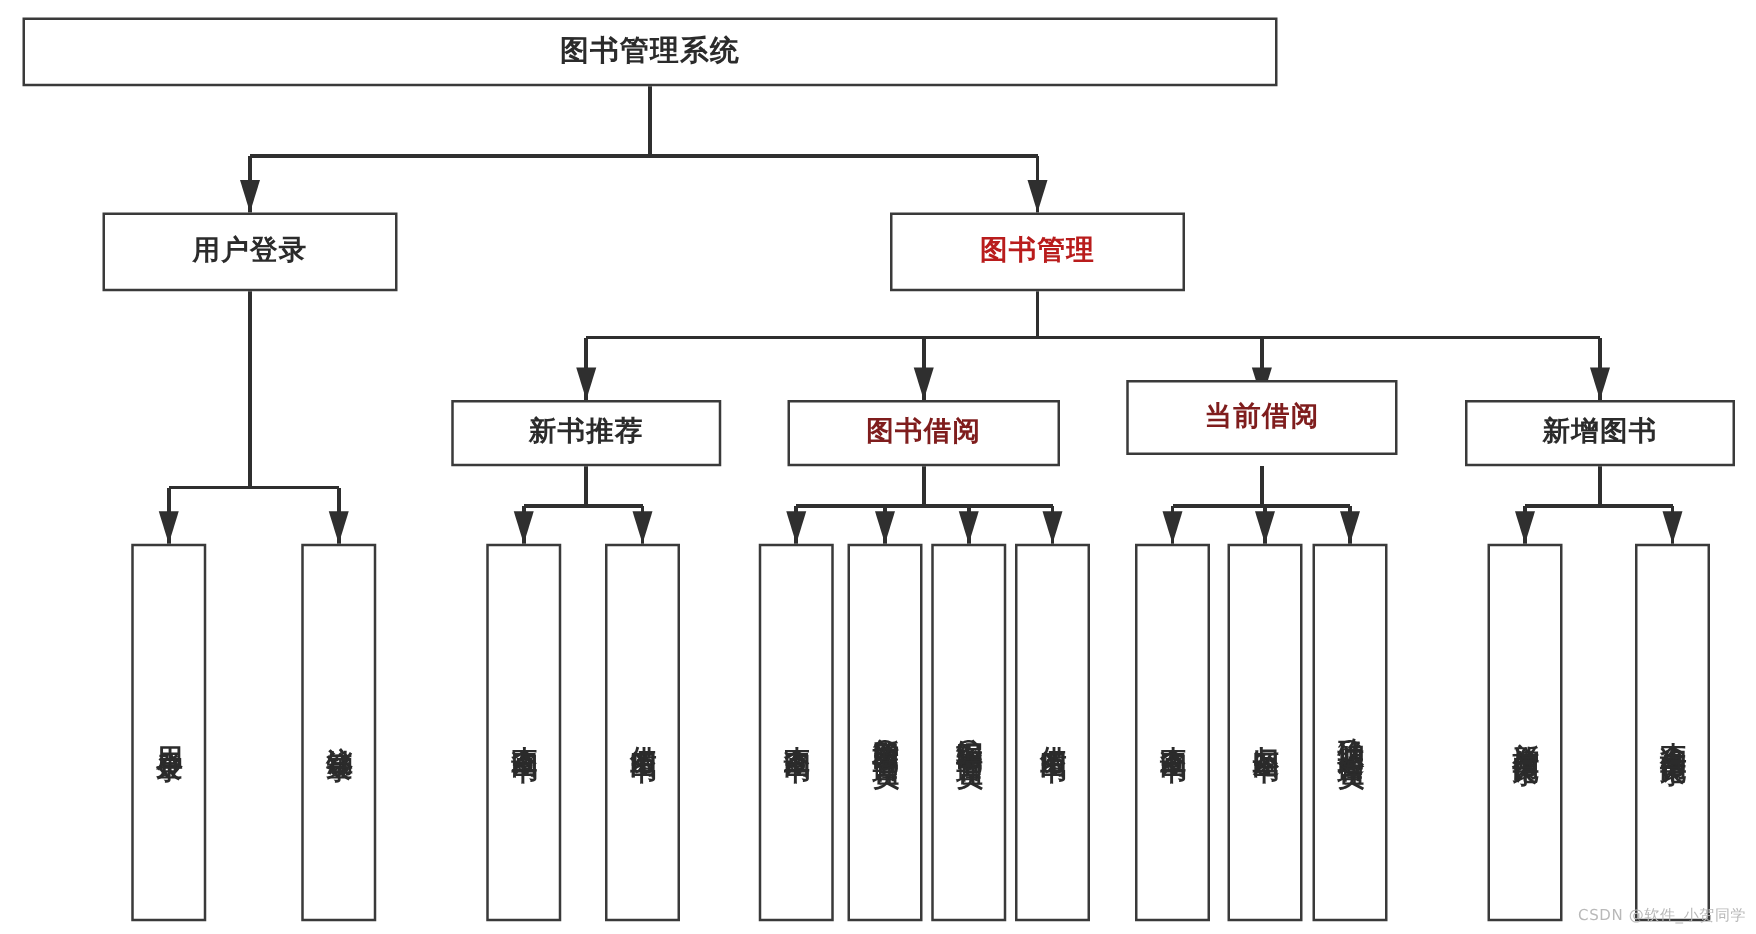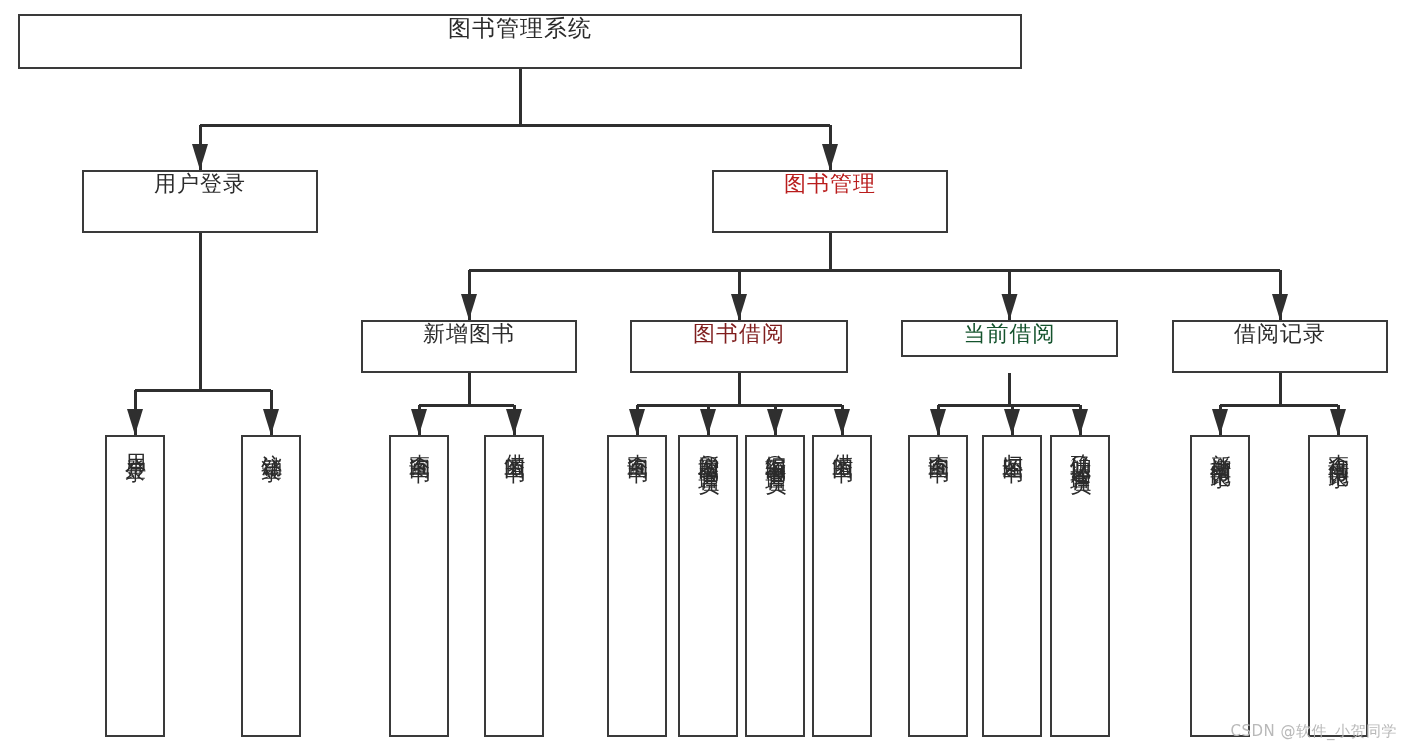--- a/index.html
+++ b/index.html
@@ -25,22 +25,24 @@
     width: 1405px;
     height: 747px;
     pointer-events: none;
   }
   .node {
     position: absolute;
     box-sizing: border-box;
     border: 2px solid #f9a8d4;
     background: #ffffff;
     display: flex;
+    align-items: center;
     justify-content: center;
     color: #2b2b2b;
+    font-weight: bold;
   }
   .node.horizontal {
     font-size: 22px;
     line-height: 1.1;
     letter-spacing: 1px;
   }
   .node.vertical {
     font-size: 21px;
     letter-spacing: 2px;
   }
@@ -52,21 +54,21 @@
     white-space: nowrap;
     display: block;
   }
   .node.root {
     font-size: 23px;
   }
   #watermark {
     position: absolute;
     right: 8px;
     bottom: 6px;
-    font-size: 15px;
+    font-size: 12px;
     color: #b9b9b9;
     letter-spacing: 0.5px;
     white-space: nowrap;
     user-select: none;
   }
 </style>
 </head>
 <body>
 
 <div id="diagram-canvas">
@@ -130,30 +132,30 @@
       <div class="node horizontal root" id="n_root" style="left: 18px; top: 14px; width: 1004px; height: 55px; border-color: rgb(58, 58, 58); color: rgb(43, 43, 43);">
         <span>图书管理系统</span>
       </div>
       <div class="node horizontal level2" id="n_user_login" style="left: 82px; top: 170px; width: 236px; height: 63px; border-color: rgb(58, 58, 58); color: rgb(43, 43, 43);">
         <span>用户登录</span>
       </div>
       <div class="node horizontal level2" id="n_book_manage" style="left: 712px; top: 170px; width: 236px; height: 63px; border-color: rgb(58, 58, 58); color: #b91c1c;">
         <span>图书管理</span>
       </div>
       <div class="node horizontal level3" id="n_new_book_rec" style="left: 361px; top: 320px; width: 216px; height: 53px; border-color: rgb(58, 58, 58); color: rgb(43, 43, 43);">
-        <span>新增图书</span>
+        <span>新书推荐</span>
       </div>
       <div class="node horizontal level3" id="n_book_borrow" style="left: 630px; top: 320px; width: 218px; height: 53px; border-color: rgb(58, 58, 58); color: #7f1d1d;">
         <span>图书借阅</span>
       </div>
-      <div class="node horizontal level3" id="n_current_borrow" style="left: 901px; top: 320px; width: 217px; height: 37px; border-color: rgb(58, 58, 58); color: #14532d;">
+      <div class="node horizontal level3" id="n_current_borrow" style="left: 901px; top: 304px; width: 217px; height: 60px; border-color: rgb(58, 58, 58); color: #7f1d1d;">
         <span>当前借阅</span>
       </div>
       <div class="node horizontal level3" id="n_borrow_record" style="left: 1172px; top: 320px; width: 216px; height: 53px; border-color: rgb(58, 58, 58); color: rgb(43, 43, 43);">
-        <span>借阅记录</span>
+        <span>新增图书</span>
       </div>
       <div class="node vertical leaf" id="n_leaf_user_login" style="left: 105px; top: 435px; width: 60px; height: 302px; border-color: rgb(58, 58, 58); color: rgb(43, 43, 43);">
         <span class="vtext">用户登录</span>
       </div>
       <div class="node vertical leaf" id="n_leaf_user_logout" style="left: 241px; top: 435px; width: 60px; height: 302px; border-color: rgb(58, 58, 58); color: rgb(43, 43, 43);">
         <span class="vtext">注销登录</span>
       </div>
       <div class="node vertical leaf" id="n_leaf_query_book_1" style="left: 389px; top: 435px; width: 60px; height: 302px; border-color: rgb(58, 58, 58); color: rgb(43, 43, 43);">
         <span class="vtext">查询图书</span>
       </div>

